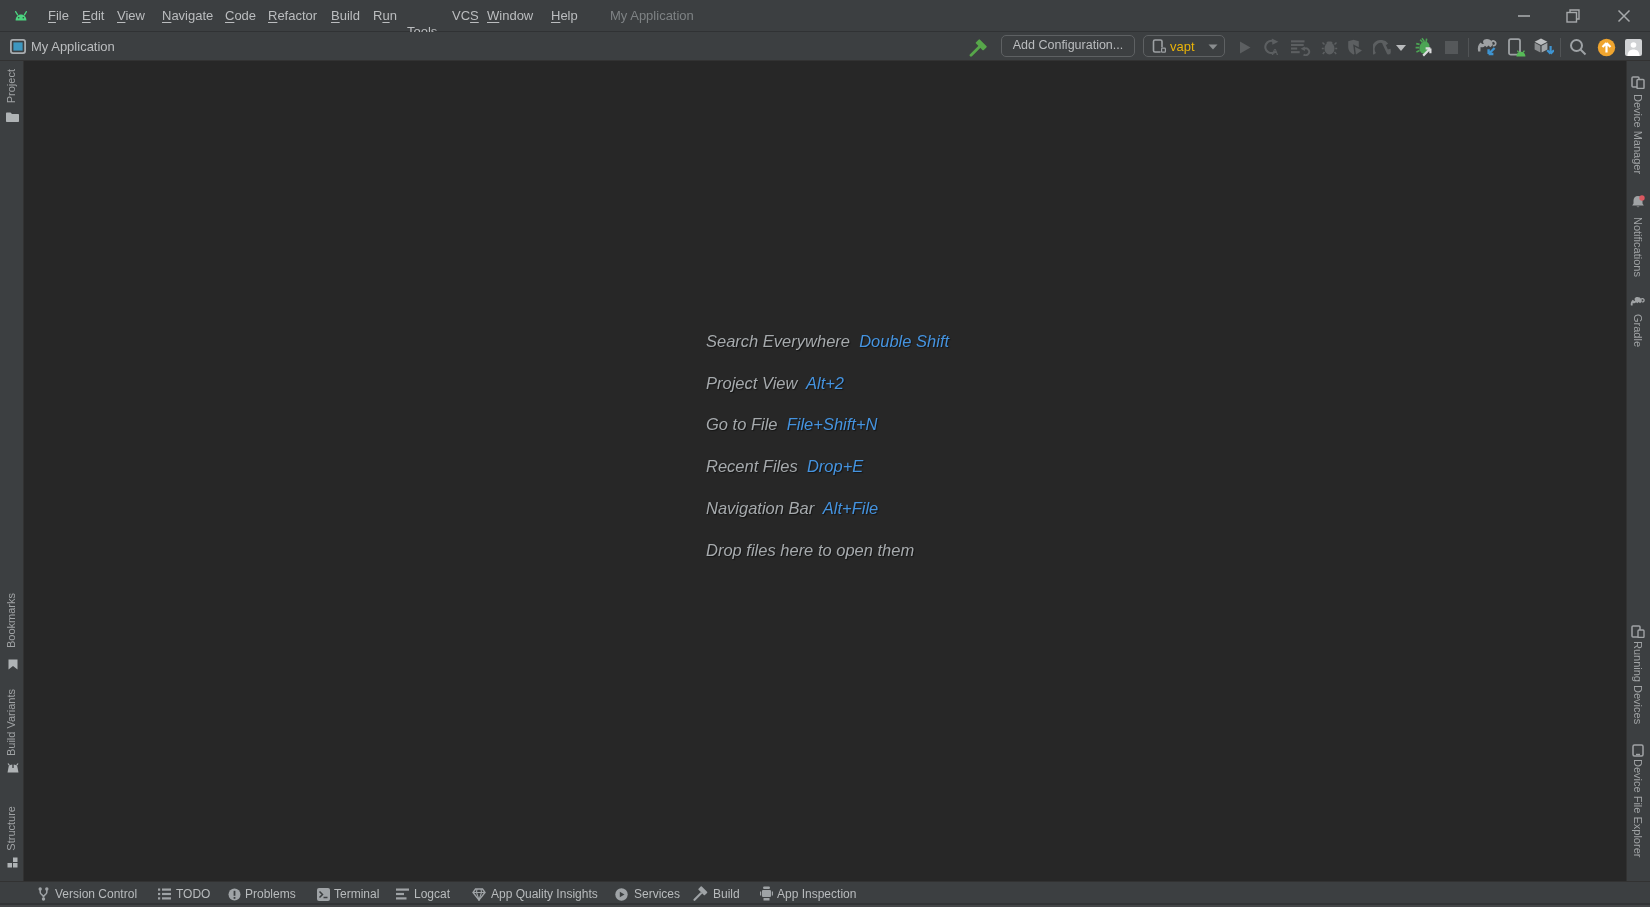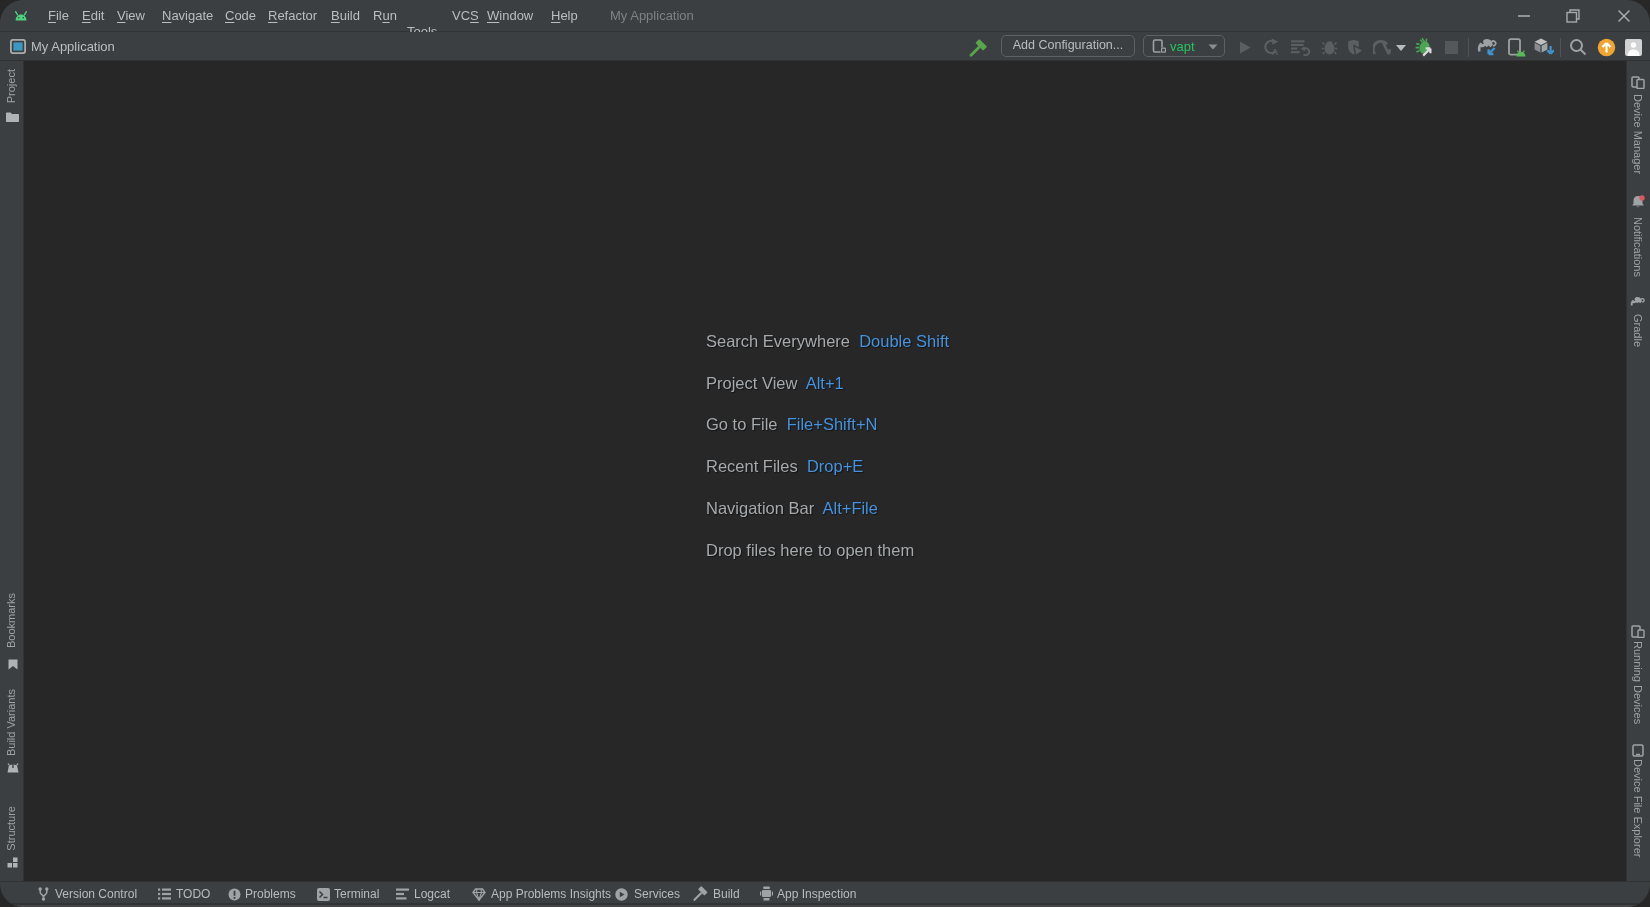--- a/index.html
+++ b/index.html
@@ -1,35 +1,35 @@
 <!DOCTYPE html>
 <html><head>
 <meta charset="utf-8">
 <style>
   html,body{margin:0;padding:0;background:#272727;}
   #app{position:relative;width:1650px;height:907px;overflow:hidden;
-       font-family:"Liberation Sans",sans-serif;background:#272727;border-radius:23px;}
+       font-family:"Liberation Sans",sans-serif;background:#272727;}
   .abs{position:absolute;}
   
   #titlebar{left:0;top:0;width:1650px;height:32px;background:#3C3F41;border-bottom:1px solid #303234;box-sizing:border-box;}
   #toolbar{left:0;top:32px;width:1650px;height:29px;background:#3C3F41;border-bottom:1px solid #323232;box-sizing:border-box;}
   #leftstripe{left:0;top:61px;width:24px;height:820px;background:#3C3F41;border-right:1px solid #323232;box-sizing:border-box;}
   #rightstripe{left:1626px;top:61px;width:24px;height:820px;background:#3C3F41;border-left:1px solid #323232;box-sizing:border-box;}
   #bottombar{left:0;top:881px;width:1650px;height:26px;background:#3C3F41;border-top:1px solid #323232;box-sizing:border-box;}
   #bottomedge{left:0;top:903px;width:1650px;height:2px;background:#313335;}
   #bottomedge2{left:0;top:905px;width:1650px;height:2px;background:#434547;}
   .menu{color:#BBBDBF;font-size:13px;line-height:32px;white-space:pre;}
   .menu u{text-decoration:underline;text-underline-offset:2px;}
   .vtext{color:#A0A3A5;font-size:11px;white-space:nowrap;}
   .vl .txt{writing-mode:vertical-rl;transform:rotate(180deg);}
   .vr .txt{writing-mode:vertical-rl;}
   .btext{color:#B8BBBD;font-size:12px;}
   .ctr-label{color:#A6AAAD;}
   .ctr-key{color:#4593DF;}
-  .ctrline{font-size:16.5px;white-space:pre;text-shadow:1px 1px 1px rgba(0,0,0,0.5);}
+  .ctrline{font-size:16.5px;white-space:pre;text-shadow:1px 1px 1px rgba(0,0,0,0.5);font-style:italic;}
 </style>
 </head>
 <body>
 <div id="app">
 
   <div class="abs" id="titlebar"></div>
 
   <svg class="abs" style="left:13px;top:9px" width="16" height="13" viewBox="0 0 16 13">
     <path d="M2.6 11.6 C2.6 7.9 5 5.5 8 5.5 C11 5.5 13.4 7.9 13.4 11.6 Z" fill="#4BD47F"></path>
     <path d="M4.6 5.9 L2.6 2.6" stroke="#4BD47F" stroke-width="1.3" stroke-linecap="round"></path>
@@ -78,21 +78,21 @@
   </svg>
 
   <div class="abs" style="left:1001px;top:35px;width:134px;height:22px;border:1.6px solid #5E6163;border-radius:5px;box-sizing:border-box;color:#BBBDBF;font-size:12.5px;line-height:19px;text-align:center;">Add Configuration...</div>
 
   <div class="abs" style="left:1143px;top:35px;width:82px;height:22px;border:1.6px solid #5E6163;border-radius:5px;box-sizing:border-box;"></div>
   <svg class="abs" style="left:1152px;top:39px" width="16" height="15" viewBox="0 0 16 15">
     <rect x="1.5" y="1" width="8.5" height="12" rx="1.5" fill="none" stroke="#9DA1A4" stroke-width="1.6"></rect>
     <rect x="8.6" y="8.4" width="5.6" height="5.6" fill="#3C3F41"></rect>
     <rect x="9.6" y="9.2" width="3.8" height="4" rx="0.7" fill="none" stroke="#9DA1A4" stroke-width="1.2"></rect>
   </svg>
-  <div class="abs" style="left:1170px;top:32px;color:#22c55e;font-size:13px;line-height:29px;">vapt</div>
+  <div class="abs" style="left:1170px;top:32px;color:#eab308;font-size:13px;line-height:29px;">vapt</div>
   <svg class="abs" style="left:1207px;top:43px" width="12" height="8" viewBox="0 0 12 8">
     <path d="M1.5 1.5 L10.5 1.5 L6 6.5 Z" fill="#8A8D8F"></path>
   </svg>
 
   <svg class="abs" style="left:1238px;top:40px" width="14" height="15" viewBox="0 0 14 15">
     <path d="M2 1.5 L12.5 7.5 L2 13.5 Z" fill="#5C5F61"></path>
   </svg>
   <svg class="abs" style="left:1262px;top:38px" width="18" height="18" viewBox="0 0 18 18">
     <path d="M11.6 3.2 A6.1 6.1 0 1 0 13.8 13.2" fill="none" stroke="#5C5F61" stroke-width="2.2"></path>
     <path d="M9.8 0.6 L16.4 3.8 L10.4 6.8 Z" fill="#5C5F61"></path>
@@ -219,21 +219,21 @@
     <rect x="7" y="5" width="6" height="7.5" rx="1" fill="#3C3F41" stroke="#A0A3A5" stroke-width="1.4"></rect>
   </svg>
   <div class="abs vtext vr" style="left:1632px;top:641px;height:84px"><span class="txt">Running Devices</span></div>
   <svg class="abs" style="left:1632px;top:744px" width="12" height="13" viewBox="0 0 12 13">
     <rect x="1" y="1" width="10" height="11" rx="1.5" fill="none" stroke="#A0A3A5" stroke-width="1.5"></rect>
     <rect x="4" y="9.8" width="4" height="1.4" fill="#A0A3A5"></rect>
   </svg>
   <div class="abs vtext vr" style="left:1632px;top:759px;height:104px"><span class="txt">Device File Explorer</span></div>
 
   <div class="abs ctrline" style="left:706px;top:332px"><span class="ctr-label">Search Everywhere  </span><span class="ctr-key">Double Shift</span></div>
-  <div class="abs ctrline" style="left:706px;top:374px"><span class="ctr-label">Project View  </span><span class="ctr-key">Alt+1</span></div>
+  <div class="abs ctrline" style="left:706px;top:374px"><span class="ctr-label">Project View  </span><span class="ctr-key">Alt+2</span></div>
   <div class="abs ctrline" style="left:706px;top:415px"><span class="ctr-label">Go to File  </span><span class="ctr-key">File+Shift+N</span></div>
   <div class="abs ctrline" style="left:706px;top:457px"><span class="ctr-label">Recent Files  </span><span class="ctr-key">Drop+E</span></div>
   <div class="abs ctrline" style="left:706px;top:499px"><span class="ctr-label">Navigation Bar  </span><span class="ctr-key">Alt+File</span></div>
   <div class="abs ctrline" style="left:706px;top:541px"><span class="ctr-label">Drop files here to open them</span></div>
 
   <div class="abs" id="bottombar"></div>
   <div class="abs" id="bottomedge"></div>
   <div class="abs" id="bottomedge2"></div>
 
   <svg class="abs" style="left:38px;top:887px" width="11" height="14" viewBox="0 0 11 14">
@@ -272,21 +272,21 @@
     <rect x="0" y="0.5" width="13" height="2.2" fill="#9FA3A6"></rect>
     <rect x="0" y="4.9" width="8" height="2.2" fill="#9FA3A6"></rect>
     <rect x="0" y="9.3" width="10.5" height="2.2" fill="#9FA3A6"></rect>
   </svg>
   <div class="abs btext" style="left:414px;top:887px">Logcat</div>
 
   <svg class="abs" style="left:472px;top:888px" width="14" height="13" viewBox="0 0 14 13">
     <path d="M3.5 1 L10.5 1 L13 4.5 L7 12 L1 4.5 Z" fill="none" stroke="#9FA3A6" stroke-width="1.4"></path>
     <path d="M1 4.5 L13 4.5 M5 1 L4.5 4.5 L7 12 L9.5 4.5 L9 1" fill="none" stroke="#9FA3A6" stroke-width="1.1"></path>
   </svg>
-  <div class="abs btext" style="left:491px;top:887px">App Problems Insights</div>
+  <div class="abs btext" style="left:491px;top:887px">App Quality Insights</div>
 
   <svg class="abs" style="left:615px;top:888px" width="13" height="13" viewBox="0 0 13 13">
     <circle cx="6.5" cy="6.5" r="6.2" fill="#9FA3A6"></circle>
     <path d="M4.8 3.8 L9.5 6.5 L4.8 9.2 Z" fill="#3C3F41"></path>
   </svg>
   <div class="abs btext" style="left:634px;top:887px">Services</div>
 
   <svg class="abs" style="left:693px;top:886px" width="16" height="15" viewBox="0 0 16 15">
     <path d="M1.5 13.8 L8 7.3" stroke="#9FA3A6" stroke-width="2.2" stroke-linecap="round"></path>
     <g transform="rotate(45 9.8 4.8)">

